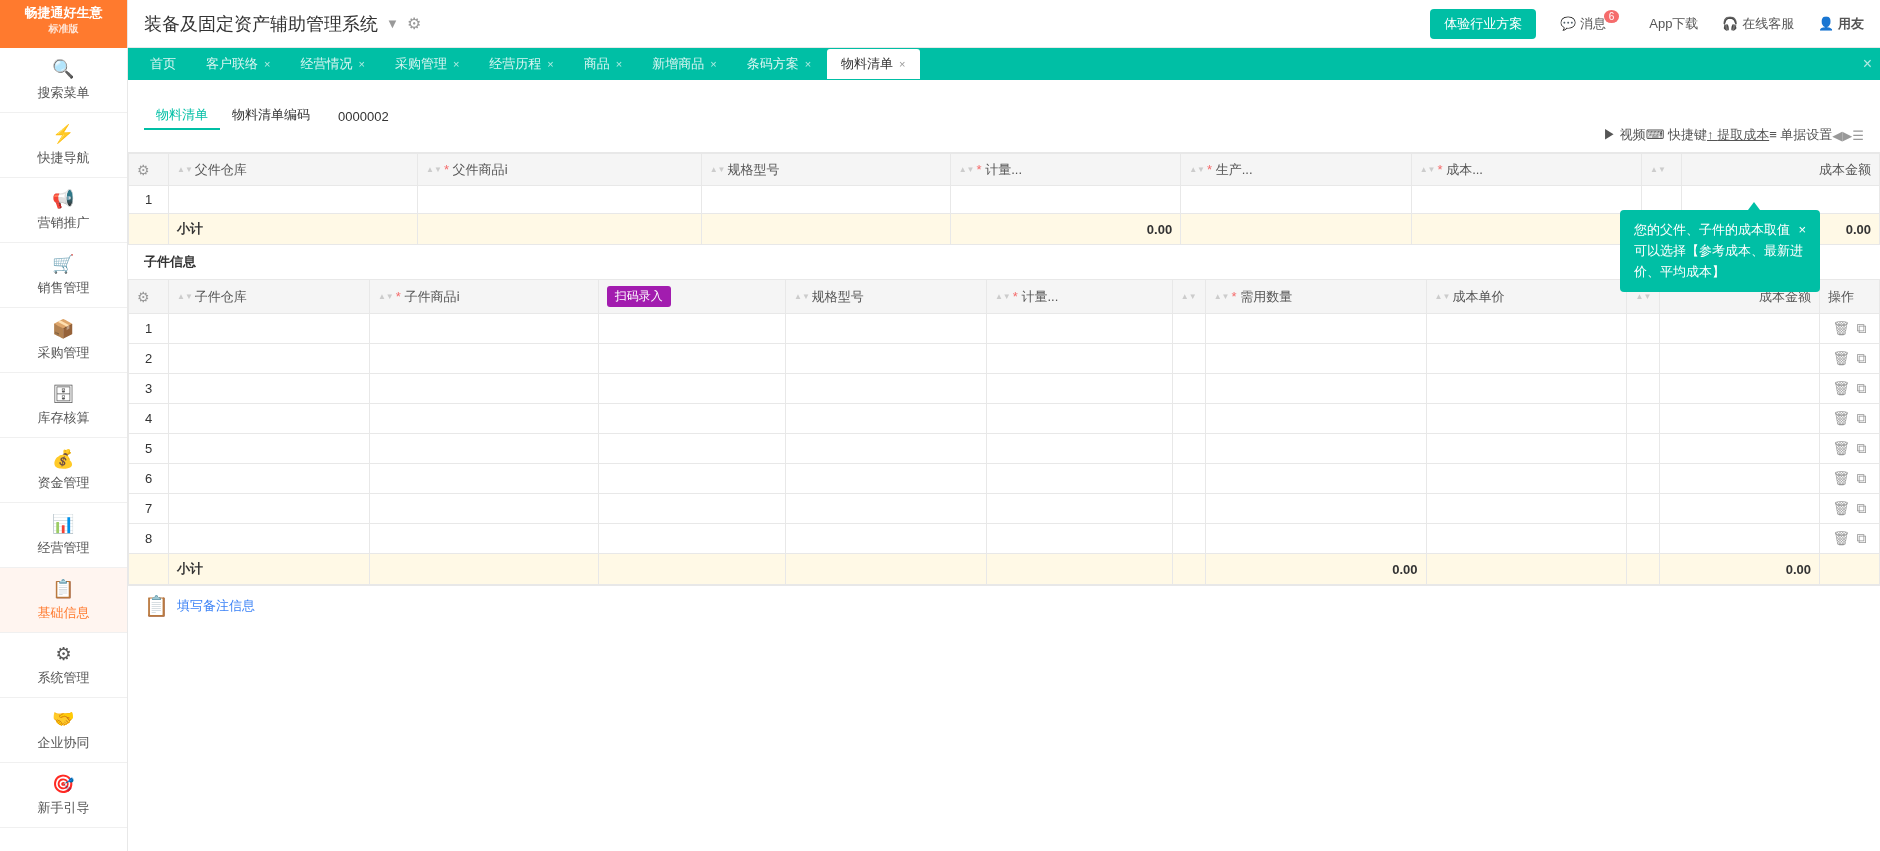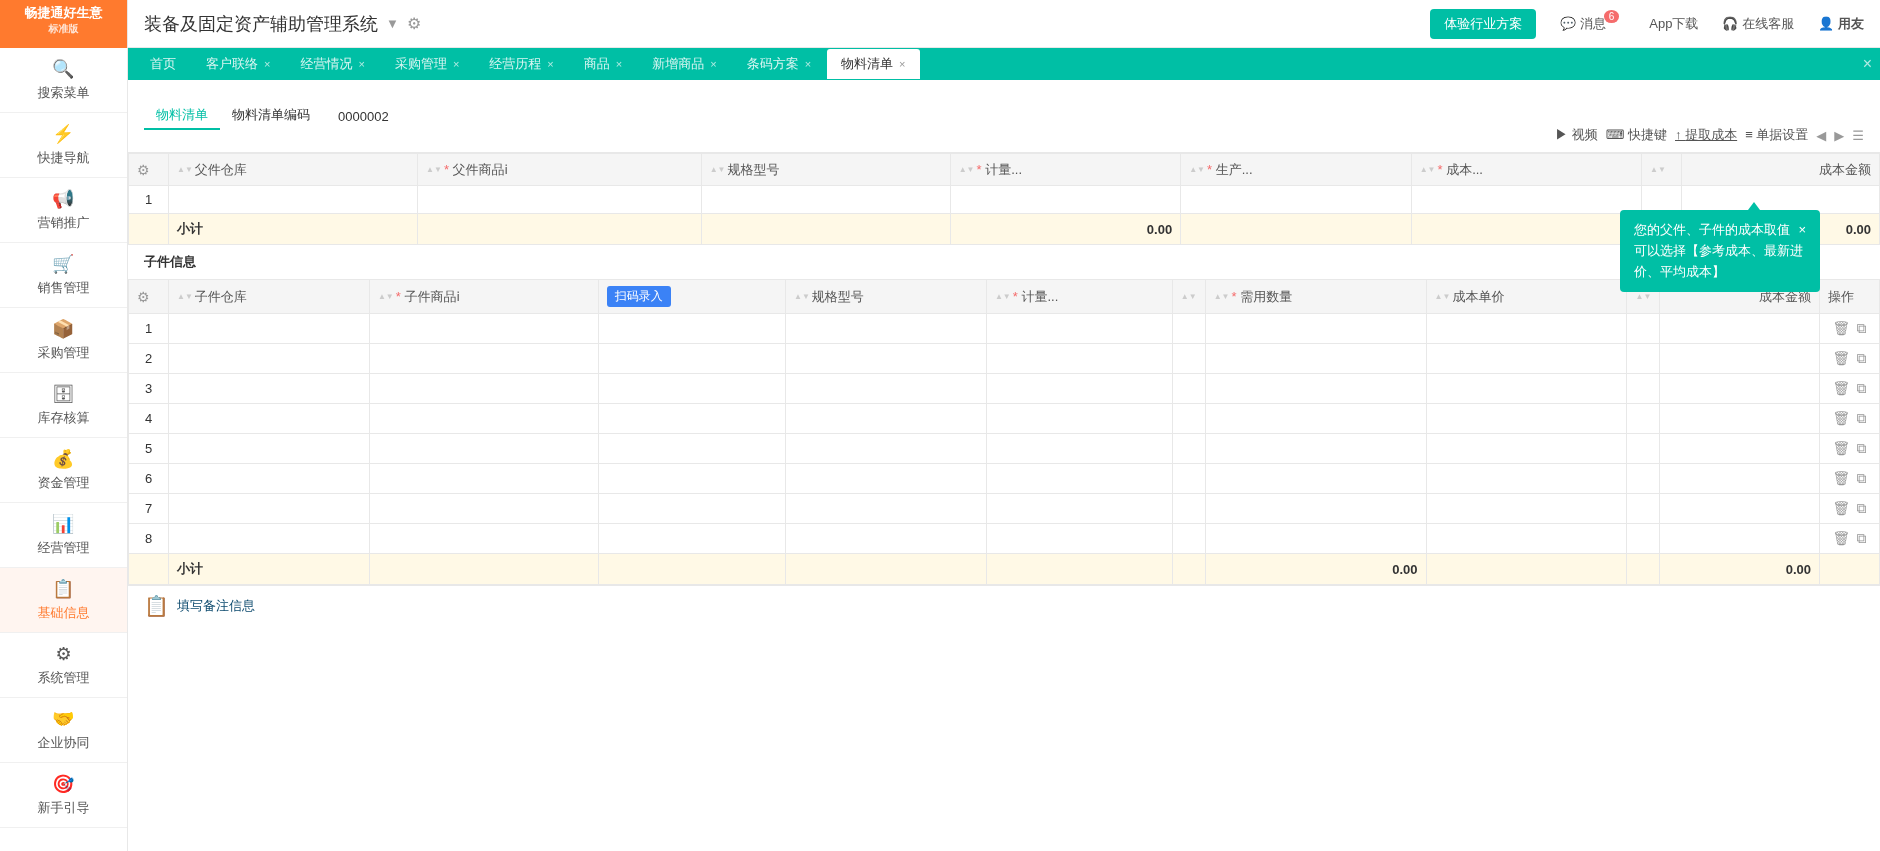--- a/index.html
+++ b/index.html
@@ -139,21 +139,21 @@
       cursor: pointer;
       color: #333;
       font-size: 13px;
       border-bottom: 2px solid transparent;
     }
     .sub-tab.active { color: #00bfa5; border-bottom: 2px solid #00bfa5; }
     .sub-header-right {
       margin-left: auto;
       display: flex;
       align-items: center;
-      gap: 8px;
+      gap: 0;
       font-size: 12px;
       color: #555;
       margin-top: 38px;
     }
     .sub-header-code { color: #333; font-size: 13px; margin-left: 16px; }
 
     
     .section-title {
       padding: 8px 16px;
       font-size: 13px;
@@ -181,21 +181,21 @@
       padding: 6px 8px;
       color: #333;
       white-space: nowrap;
     }
     .subtotal-row td { background: #fff9e6; font-weight: bold; }
     .required { color: #f56c6c; }
     .col-num { width: 40px; text-align: center; color: #999; }
     .col-ops { width: 60px; text-align: center; }
 
     .scan-btn {
-      background: #3b82f6;
+      background: #a21caf;
       color: #fff;
       border: none;
       border-radius: 3px;
       padding: 2px 8px;
       cursor: pointer;
       font-size: 12px;
     }
 
     
     .tooltip-popup {
@@ -680,21 +680,21 @@
   <td></td>
   <td style="text-align:right;">0.00</td>
   <td></td>
 </tr>
           </tbody>
       </table>
     </div>
 
     <div class="bottom-bar">
       <span class="bottom-icon">📋</span>
-      <span style="color:#0c4a6e;">填写备注信息</span>
+      <span style="color:#3b82f6;">填写备注信息</span>
     </div>
 
     <div class="tooltip-popup">
       <span class="tooltip-close">×</span>
       <span>您的父件、子件的成本取值可以选择【参考成本、最新进价、平均成本】</span>
     </div>
 
   </div>
 </div>
 

